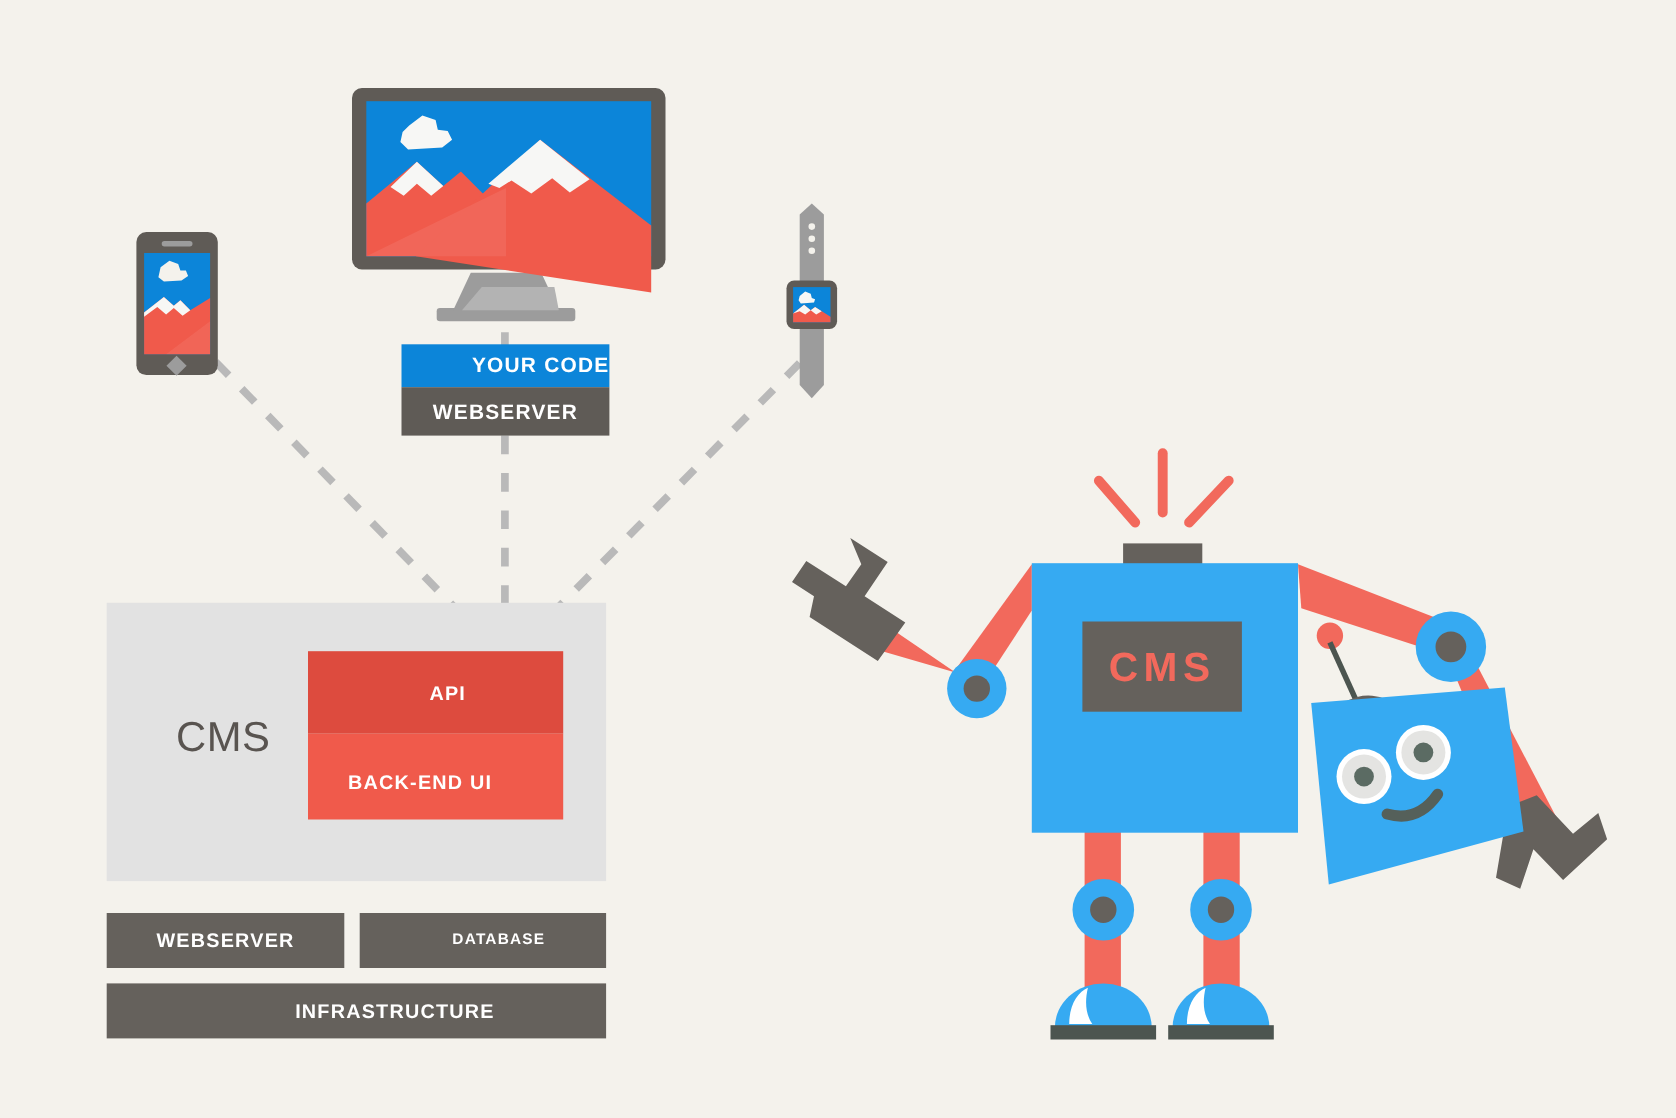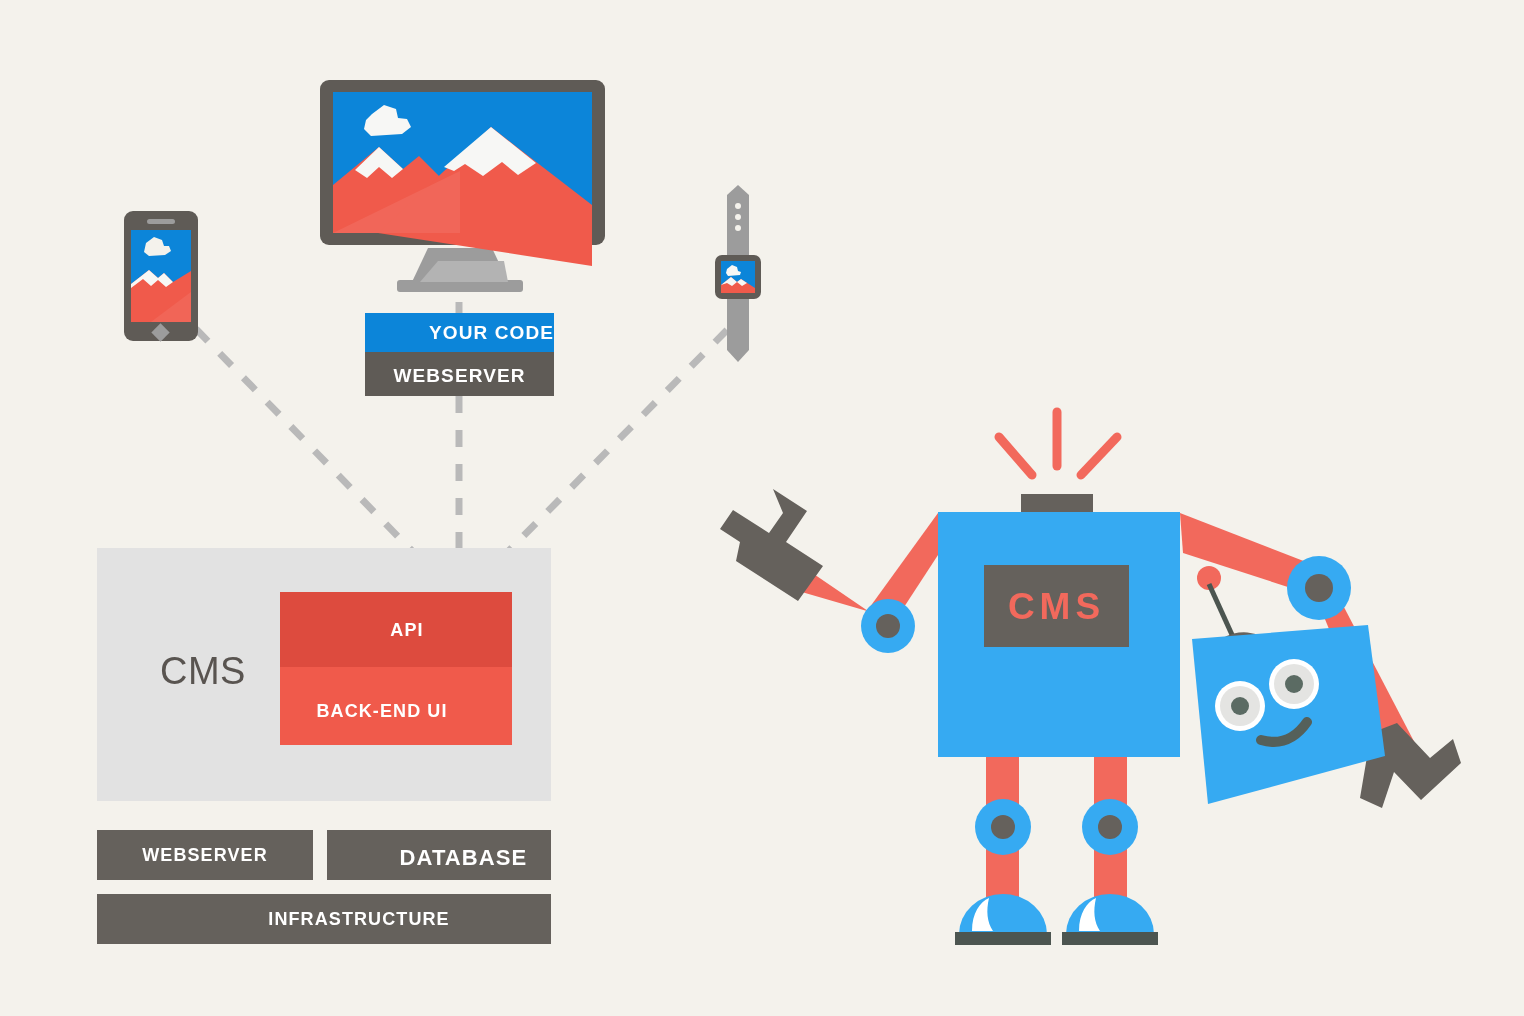--- a/index.html
+++ b/index.html
@@ -171,19 +171,19 @@
   <div class="lbl" style="left:365px;top:365px;width:189px;font-size:19px;">WEBSERVER</div>
 
   <div class="cms-word" style="left:160px;top:650px;font-size:38px;">CMS</div>
 
   <div class="lbl" style="left:280px;top:620px;width:254px;font-size:18px;">API</div>
 
   <div class="lbl" style="left:280px;top:669px;width:204px;font-size:18px;margin-top:32px;">BACK-END UI</div>
 
   <div class="lbl" style="left:97px;top:845px;width:216px;font-size:18px;">WEBSERVER</div>
 
-  <div class="lbl" style="left:329px;top:845px;width:269px;font-size:22px;">DATABASE</div>
+  <div class="lbl" style="left:319px;top:845px;width:269px;font-size:14px;">DATABASE</div>
 
   <div class="lbl" style="left:97px;top:909px;width:524px;font-size:18px;">INFRASTRUCTURE</div>
 
   <div class="robot-cms" style="left:984px;top:586px;width:145px;text-align:center;font-size:37px;">CMS</div>
 
 </div>
 
 </body></html>

